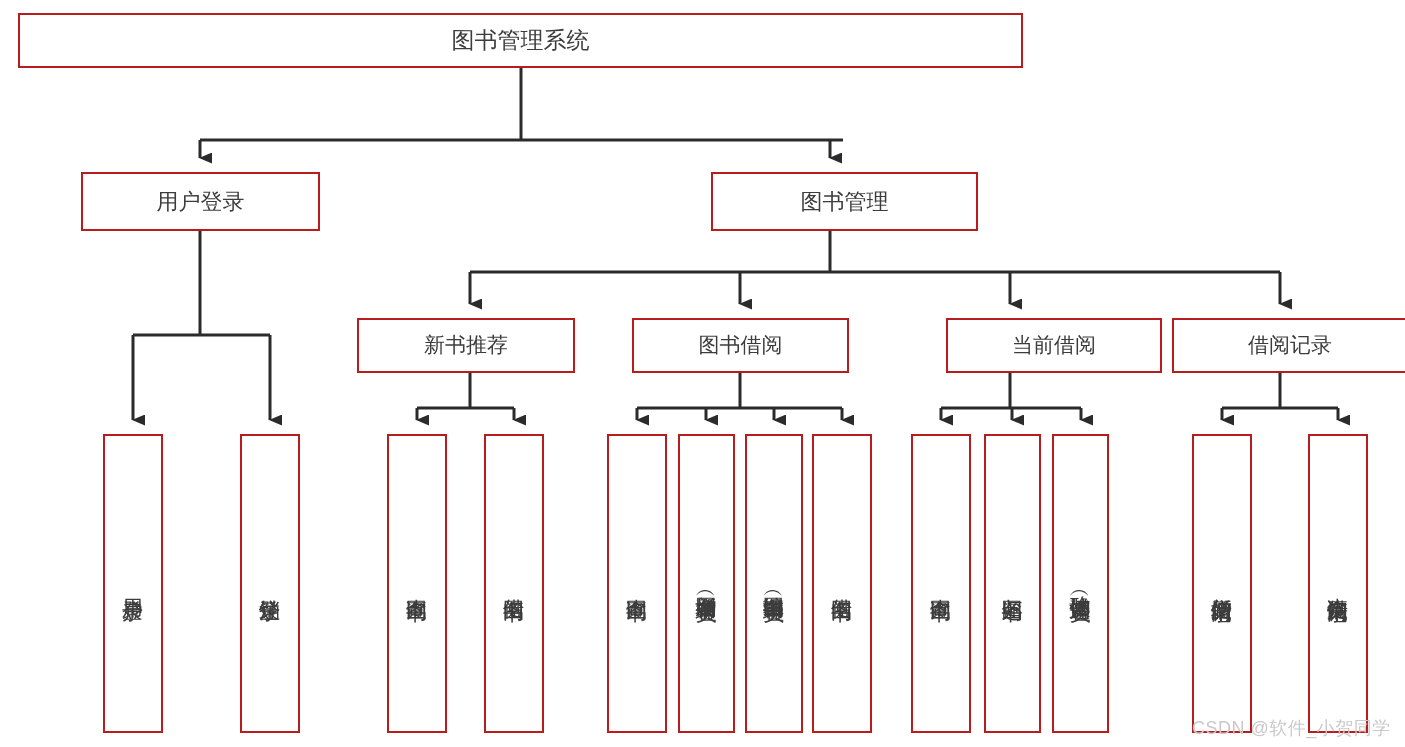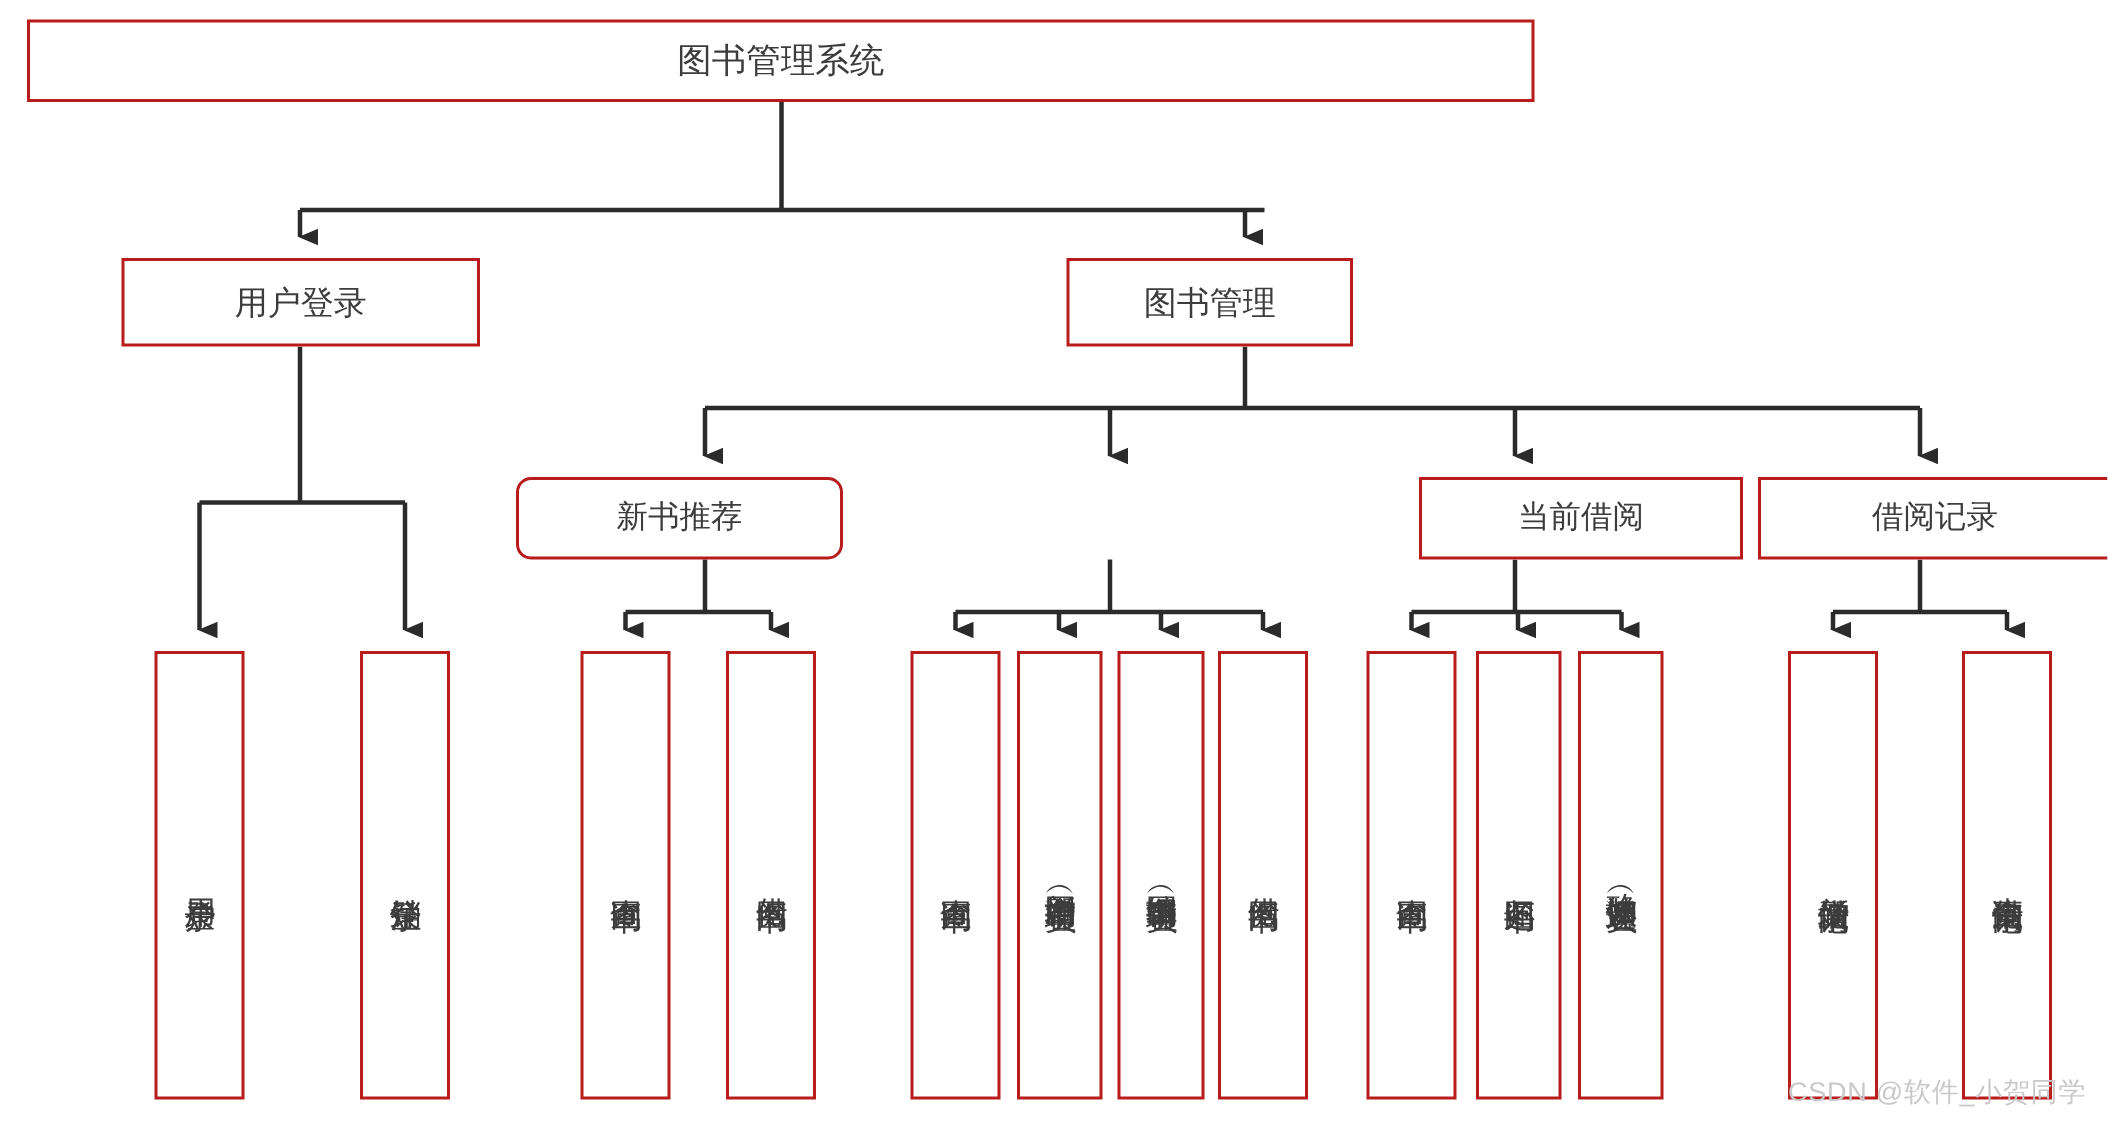--- a/index.html
+++ b/index.html
@@ -122,26 +122,29 @@
     </g>
   </svg>
 
   <div class="node horizontal root" style="left: 18px; top: 13px; width: 1005px; height: 55px;">
     <span class="label">图书管理系统</span>
   </div>
 
   <div class="node horizontal level2" style="left: 81px; top: 172px; width: 239px; height: 59px;">
     <span class="label">用户登录</span>
   </div>
-  <div class="node horizontal level2" style="left: 711px; top: 172px; width: 191px; height: 59px;">
+  <div class="node horizontal level2" style="left: 711px; top: 172px; width: 267px; height: 59px;">
     <span class="label">图书管理</span>
   </div>
 
-  <div class="node horizontal level3" style="left: 344px; top: 318px; width: 218px; height: 55px; border-radius: 10px;">
+  <div class="node horizontal level3" style="left: 357px; top: 318px; width: 218px; height: 55px;">
     <span class="label">新书推荐</span>
+  </div>
+  <div class="node horizontal level3" style="left: 632px; top: 318px; width: 217px; height: 55px;">
+    <span class="label">图书借阅</span>
   </div>
   <div class="node horizontal level3" style="left: 902px; top: 318px; width: 216px; height: 55px; margin-left: 44px;">
     <span class="label">当前借阅</span>
   </div>
   <div class="node horizontal level3" style="left: 1172px; top: 318px; width: 236px; height: 55px;">
     <span class="label">借阅记录</span>
   </div>
 
   <div class="node vertical leaf" style="left: 103px; top: 434px; width: 60px; height: 299px;">
     <span class="label">用户登录</span>

